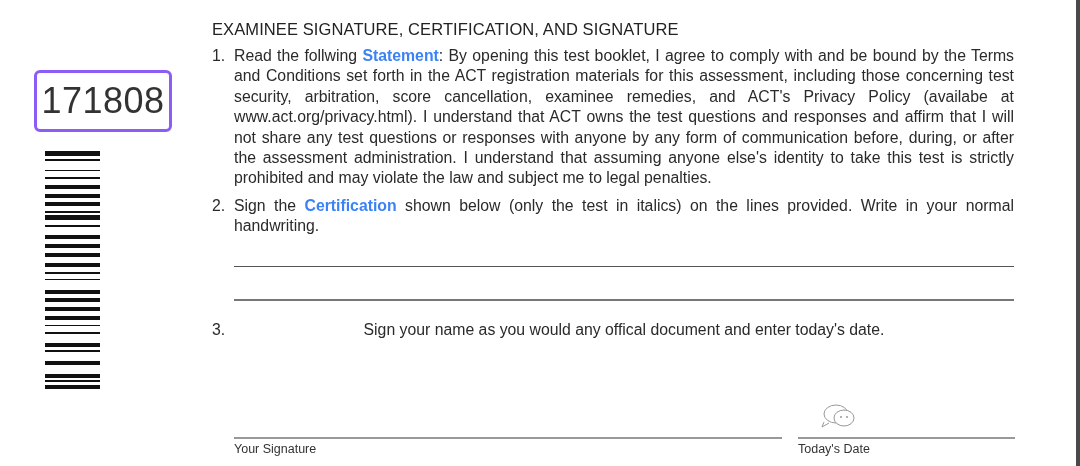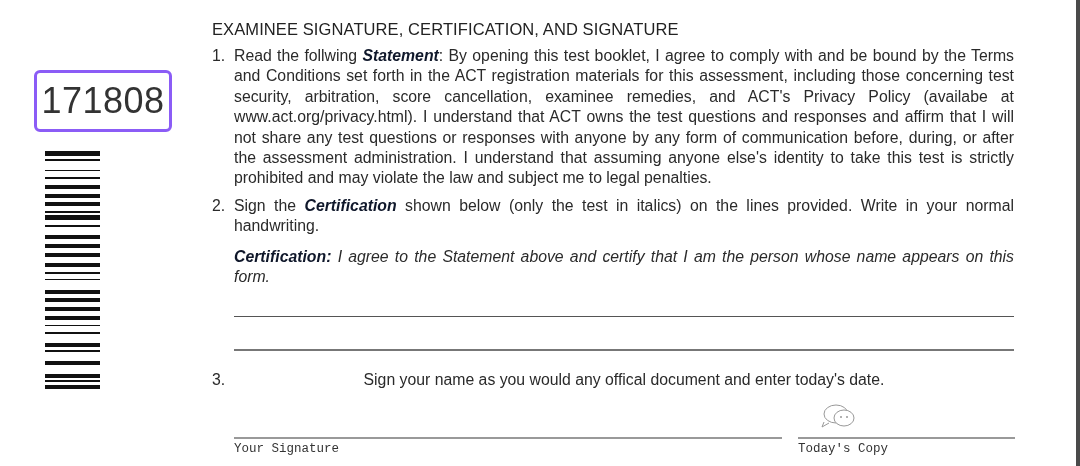--- a/index.html
+++ b/index.html
@@ -26,29 +26,29 @@
   .content {
     position: absolute; left: 212px; top: 18px; width: 802px;
   }
   .heading {
     font-size: 16.5px; letter-spacing: 0.1px; color: #222;
     margin: 0 0 6px 0; line-height: 22px;
   }
   .item { display: flex; font-size: 15.8px; line-height: 20.4px; }
   .item .num { width: 22px; flex: 0 0 22px; }
   .item .txt { flex: 1; text-align: justify; }
-  .item b { font-weight: bold; color: #0f172a; font-style: italic; }
+  .item b { font-weight: bold; color: #3b82f6; }
   .cert { margin-top: 10px; }
   .cert i { font-style: italic; }
   .copy-line {
     height: 0; border-top: 1.5px solid #555; margin-left: 22px;
   }
   .sign-row { position: absolute; top: 437px; height: 24px; }
   .sign-line { border-top: 2px solid #999; }
-  .sign-label { font-size: 12.5px; margin-top: 3px; color: #333; font-family: Liberation Mono, monospace; }
+  .sign-label { font-size: 12.5px; margin-top: 3px; color: #333; }
   .watermark {
     position: absolute; left: 820px; top: 400px; font-size: 26px;
     color: transparent; -webkit-text-stroke: 0.8px #8a8a8a; letter-spacing: 1px;
     display: flex; align-items: center; gap: 4px;
   }
   .wm-icon { width: 40px; height: 32px; }
 </style>
 </head>
 <body>
 
@@ -95,42 +95,38 @@
   <div class="item">
     <span class="num">1.</span>
     <span class="txt"><span>Read the follwing </span><b>Statement</b><span>: By opening this test booklet, I agree to comply with and be bound by the Terms and Conditions set forth in the ACT registration materials for this assessment, including those concerning test security, arbitration, score cancellation, examinee remedies, and ACT's Privacy Policy (availabe at www.act.org/privacy.html). I understand that ACT owns the test questions and responses and affirm that I will not share any test questions or responses with anyone by any form of communication before, during, or after the assessment administration. I understand that assuming anyone else's identity to take this test is strictly prohibited and may violate the law and subject me to legal penalties.</span></span>
   </div>
 
   <div class="item" style="margin-top:7px">
     <span class="num">2.</span>
     <span class="txt"><span>Sign the </span><b>Certification</b><span> shown below (only the test in italics) on the lines provided. Write in your normal handwriting.</span></span>
   </div>
 
-  <div class="item cert">
-    <span class="num"></span>
-    <span class="txt"><b>Certification:</b> <i>I agree to the Statement above and certify that I am the person whose name appears on this form.</i></span>
-  </div>
 
   <div class="copy-line" style="margin-top:29px"></div>
   <div class="copy-line" style="margin-top:32px; border-top-color:#777; border-top-width:2px"></div>
 
   <div class="item" style="margin-top:19px">
     <span class="num">3.</span>
     <span class="txt" style="text-align:center">Sign your name as you would any offical document and enter today's date.</span>
   </div>
 </div>
 
 <div class="sign-row" style="left:234px; width:548px;">
   <div class="sign-line"></div>
   <div class="sign-label">Your Signature</div>
 </div>
 
 <div class="sign-row" style="left:798px; width:217px;">
   <div class="sign-line"></div>
-  <div class="sign-label">Today's Copy</div>
+  <div class="sign-label">Today's Date</div>
 </div>
 
 <div class="watermark">
   <svg class="wm-icon" viewBox="0 0 40 32">
     <ellipse cx="16" cy="14" rx="12" ry="9" fill="none" stroke="#999" stroke-width="1"></ellipse>
     <ellipse cx="24" cy="18" rx="10" ry="8" fill="#fff" stroke="#999" stroke-width="1"></ellipse>
     <circle cx="21" cy="17" r="1" fill="#999"></circle>
     <circle cx="27" cy="17" r="1" fill="#999"></circle>
     <path d="M4 22 L2 27 L9 23" fill="none" stroke="#999" stroke-width="1"></path>
   </svg>

